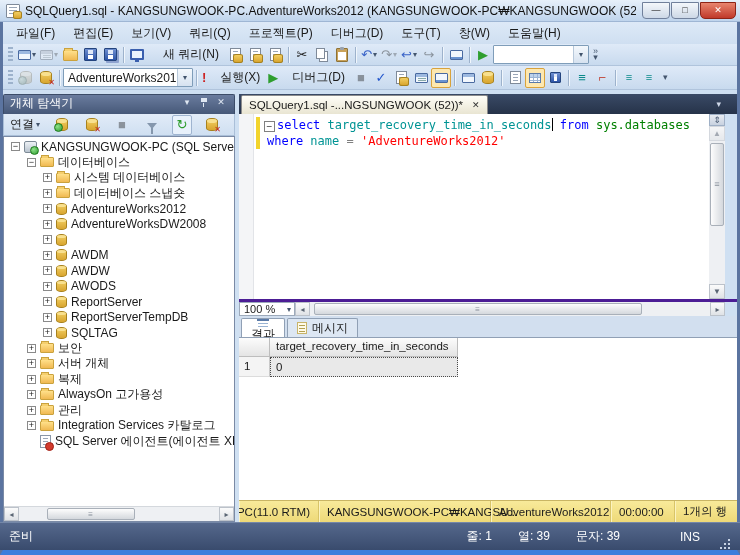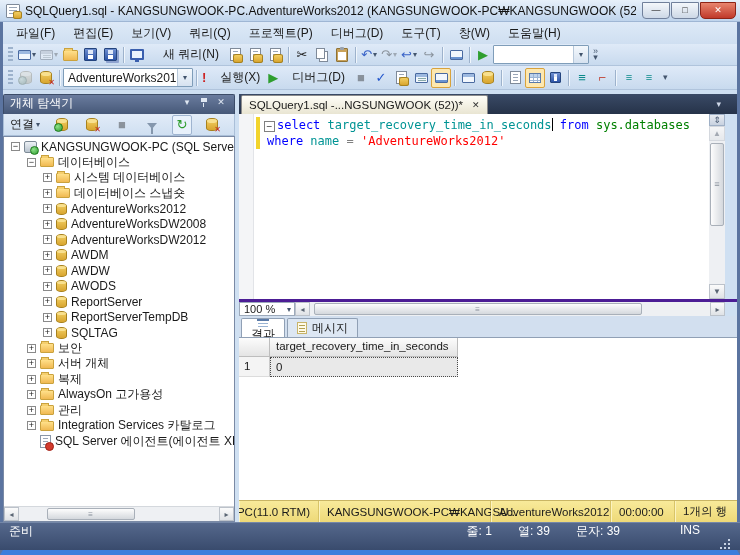--- a/index.html
+++ b/index.html
@@ -158,21 +158,21 @@
   .grownum { width:31px; height:20px; background:#f4f4f4; border-right:1px solid #c9c9c9; border-bottom:1px solid #dcdcdc; font-size:11.5px; padding:3px 0 0 5px; }
   .gcell { width:188px; height:20px; background:#e9e9e9; border:1px dotted #4a4a4a; font-size:11.5px; padding:3px 0 0 5px; }
 
   
   .qstatus { height:22px; flex:0 0 22px; display:flex; align-items:stretch; background:linear-gradient(#f8ea9a,#eed978); border-top:1px solid #c9b564; font-size:11.5px; }
   .qseg { display:flex; align-items:center; padding:0 8px; border-right:1px solid #d8c468; box-shadow:1px 0 0 #fcf3c0 inset; white-space:nowrap; }
   .qseg.first { flex:1; overflow:hidden; justify-content:flex-end; padding-left:0; }
   .qseg.last { border-right:none; }
 
   
-  .statusbar { height:28px; flex:0 0 28px; display:flex; color:#fff;
+  .statusbar { height:28px; flex:0 0 28px; display:flex; align-items:center; color:#fff;
     background:linear-gradient(#55688c,#394b6d); border-top:1px solid #7487a8; padding:0 9px 0 9px; font-size:12px; margin:0 -3px; }
   .sb-spacer { flex:1; }
   .sbseg { margin-left:26px; white-space:nowrap; }
   .sgrip { width:13px; height:13px; position:relative; margin-left:18px; align-self:flex-end; }
   .sgrip::before { content:""; position:absolute; right:1px; bottom:1px; width:2px; height:2px; background:#c7d2e4;
     box-shadow:0 -4px #c7d2e4,0 -8px #c7d2e4,-4px 0 #c7d2e4,-4px -4px #c7d2e4,-8px 0 #c7d2e4; }
 </style>
 </head>
 <body>
 
@@ -423,21 +423,20 @@
             <div class="trow">
               <span class="tind" style="width:39px"></span>
               <span class="texp plus">+</span>
               <span class="tico database"></span>
               <span class="tlabel">AdventureWorksDW2008</span>
             </div>
             <div class="trow">
               <span class="tind" style="width:39px"></span>
               <span class="texp plus">+</span>
               <span class="tico database"></span>
-              <span class="tlabel">AdventureWorksDW2012</span>
             </div>
             <div class="trow">
               <span class="tind" style="width:39px"></span>
               <span class="texp plus">+</span>
               <span class="tico database"></span>
               <span class="tlabel">AWDM</span>
             </div>
             <div class="trow">
               <span class="tind" style="width:39px"></span>
               <span class="texp plus">+</span>

